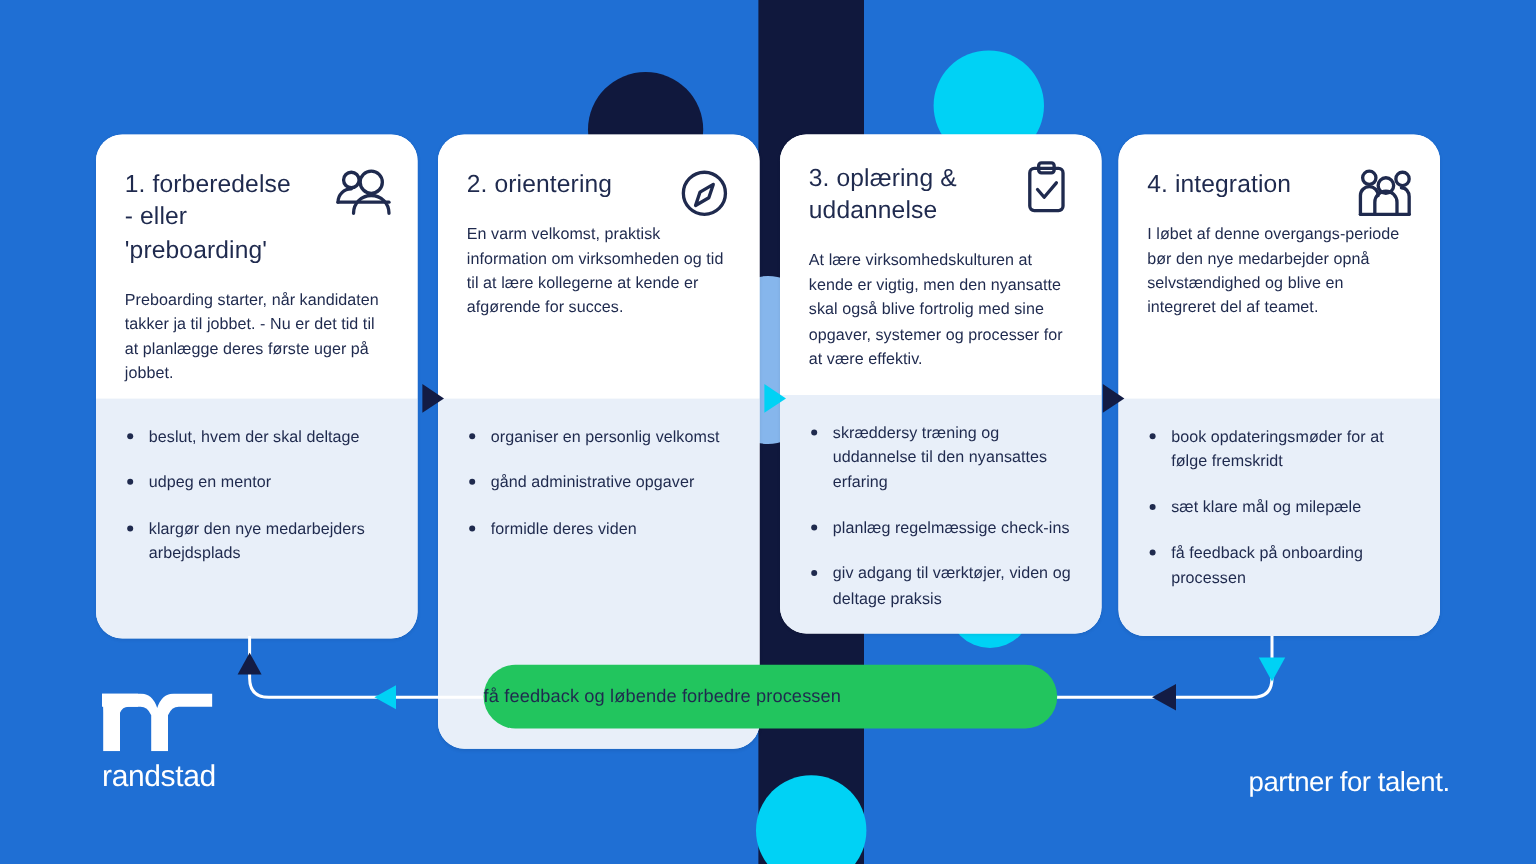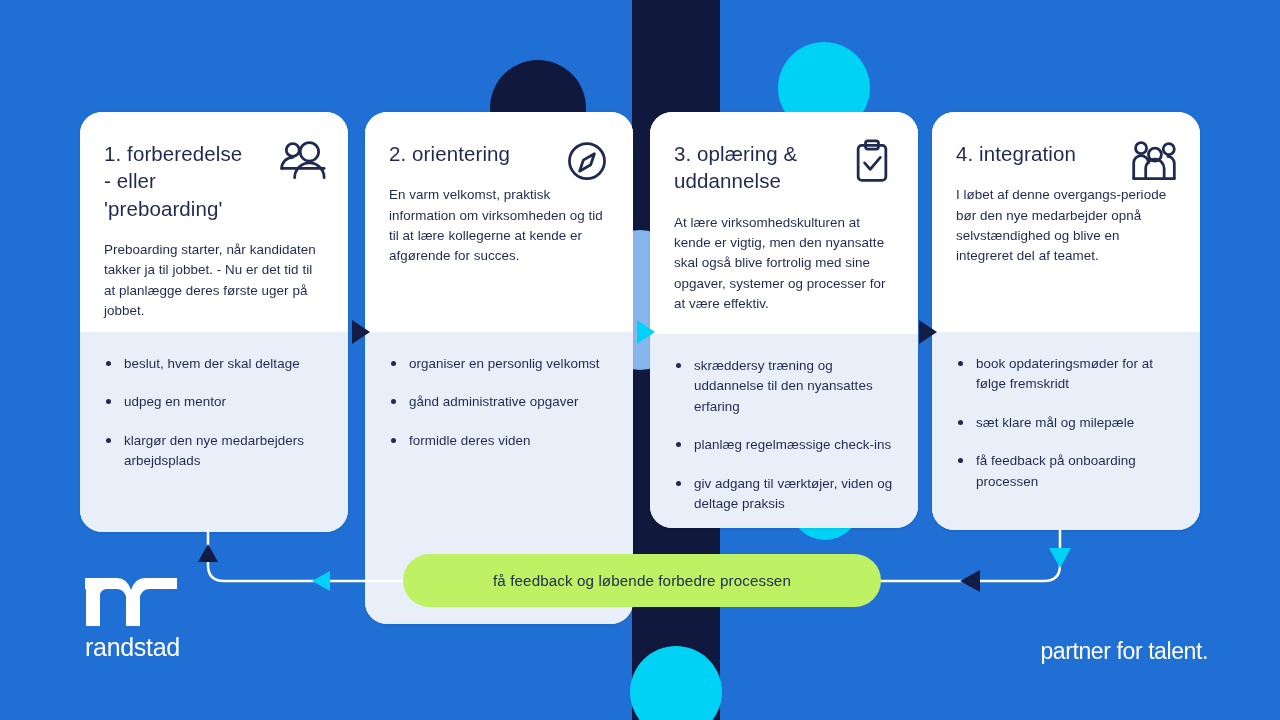--- a/index.html
+++ b/index.html
@@ -55,20 +55,21 @@
   .card {
     position: absolute;
     top: 112px;
     width: 268px;
     border-radius: 22px;
     background: #ffffff;
     overflow: hidden;
     display: flex;
     flex-direction: column;
     box-shadow: 0 1px 3px rgba(0,0,0,0.08);
+    justify-content: center;
   }
   .card-1 { left: 80px;  height: 420px; }
   .card-2 { left: 365px; height: 512px; }
   .card-3 { left: 650px; height: 416px; }
   .card-4 { left: 932px; height: 418px; }
 
   .card-head {
     background: #ffffff;
     padding: 28px 24px 18px 24px;
     position: relative;
@@ -143,25 +144,25 @@
   .loop-svg {
     position: absolute;
     left: 0; top: 520px;
     width: 1280px; height: 110px;
     overflow: visible;
   }
   .feedback-bar {
     position: absolute;
     left: 403px; top: 554px;
     width: 478px; height: 53px;
-    background: #bef264;
+    background: #22c55e;
     border-radius: 27px;
     display: flex;
     align-items: center;
-    justify-content: center;
+    justify-content: flex-start;
     font-size: 15.2px;
     color: #1f2a4e;
     letter-spacing: 0.1px;
   }
 
   
   .logo-block {
     position: absolute;
     left: 85px; top: 578px;
     width: 120px;

